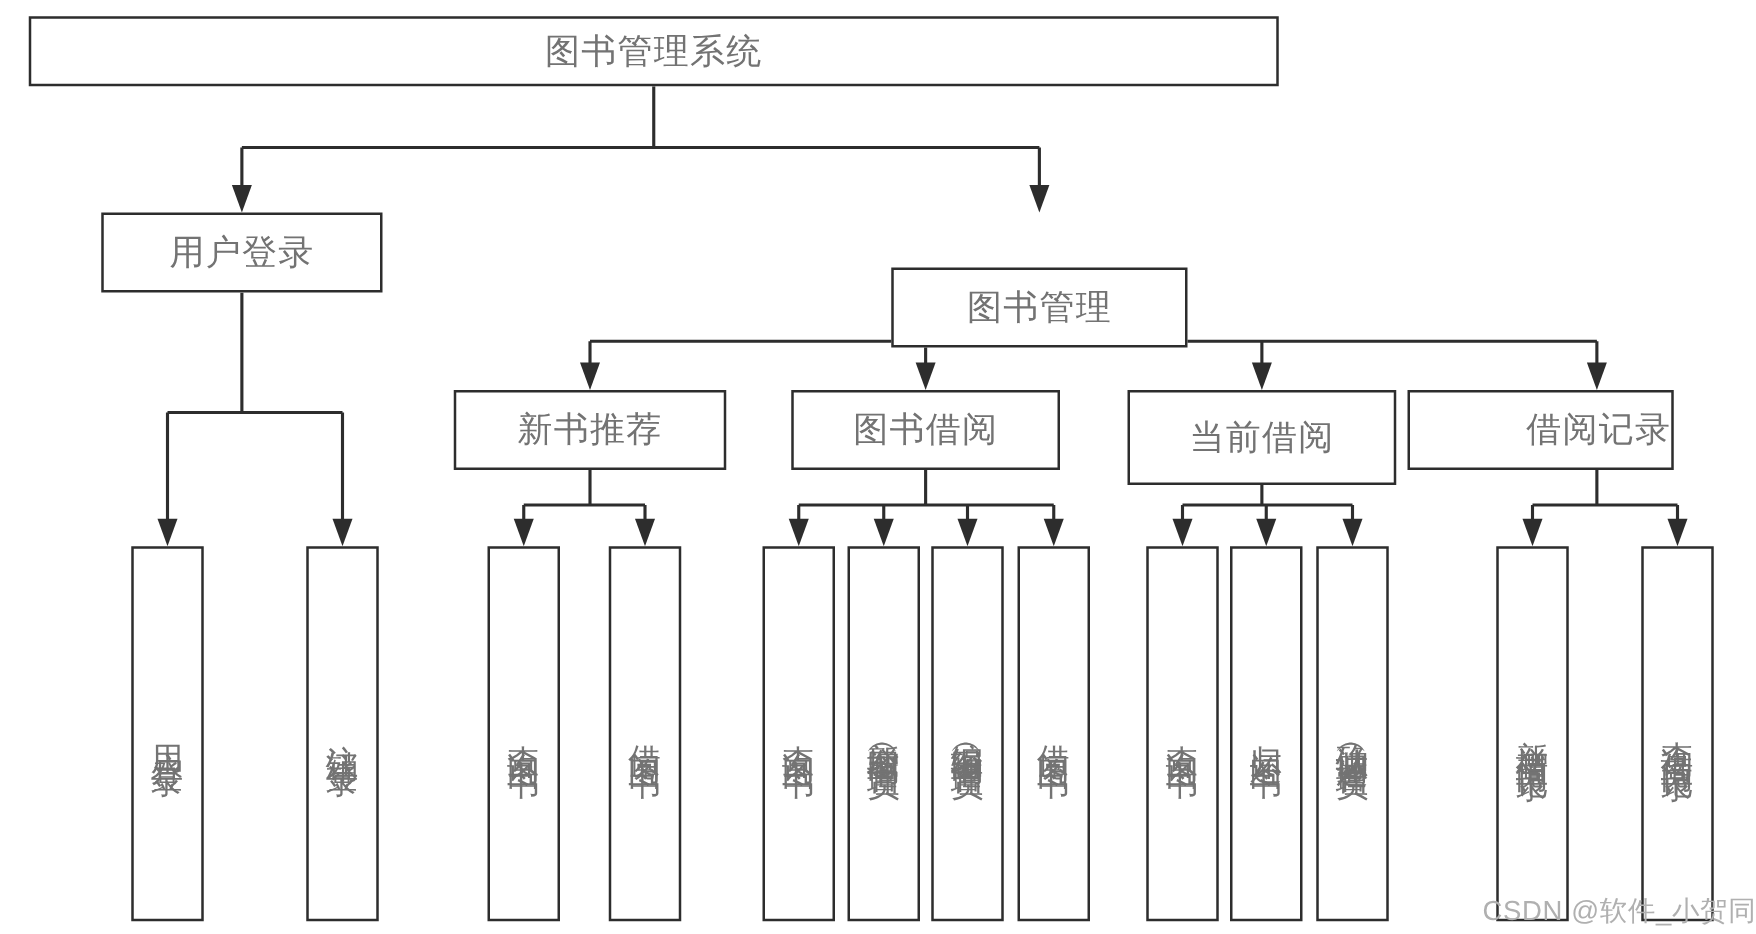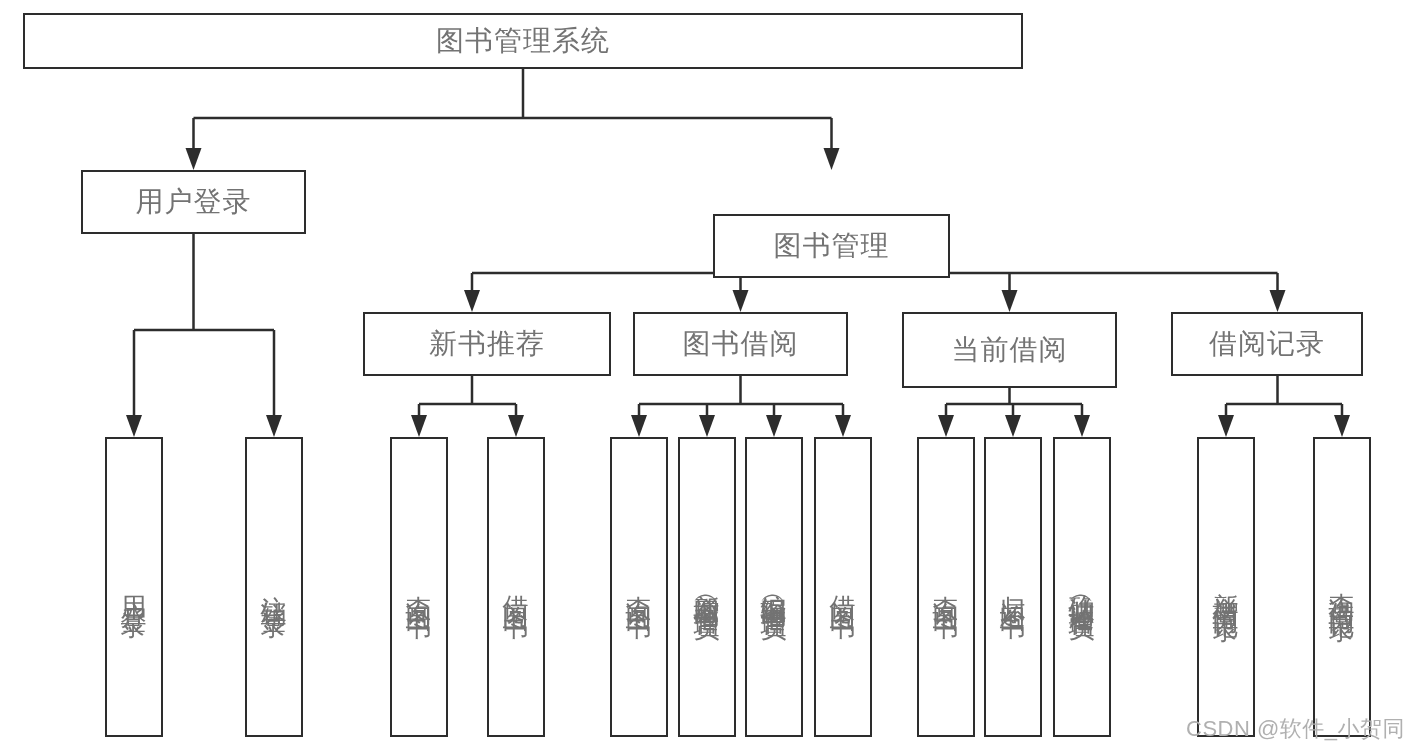--- a/index.html
+++ b/index.html
@@ -111,30 +111,30 @@
     <span class="hlabel">图书管理系统</span>
   </div>
 
   <div class="node" style="left:81px; top:170px; width:225px; height:64px;">
     <span class="hlabel">用户登录</span>
   </div>
   <div class="node" style="left:713px; top:170px; width:237px; height:64px;margin-top:44px;">
     <span class="hlabel">图书管理</span>
   </div>
 
-  <div class="node" style="left:363px; top:312px; width:248px; height:64px;font-family:Liberation Mono, monospace;">
+  <div class="node" style="left:363px; top:312px; width:218px; height:64px;font-family:Liberation Mono, monospace;">
     <span class="hlabel">新书推荐</span>
   </div>
   <div class="node" style="left:633px; top:312px; width:215px; height:64px;text-align:right;">
     <span class="hlabel">图书借阅</span>
   </div>
   <div class="node" style="left:902px; top:312px; width:215px; height:76px;">
     <span class="hlabel">当前借阅</span>
   </div>
-  <div class="node" style="left:1171px; top:312px; width:192px; height:64px;">
+  <div class="node" style="left:1126px; top:312px; width:213px; height:64px;justify-content:flex-end;">
     <span class="hlabel">借阅记录</span>
   </div>
 
   <div class="node" style="left:105px; top:437px; width:58px; height:300px;">
     <span class="vlabel">用户登录</span>
   </div>
   <div class="node" style="left:245px; top:437px; width:58px; height:300px;">
     <span class="vlabel">注销登录</span>
   </div>
 

